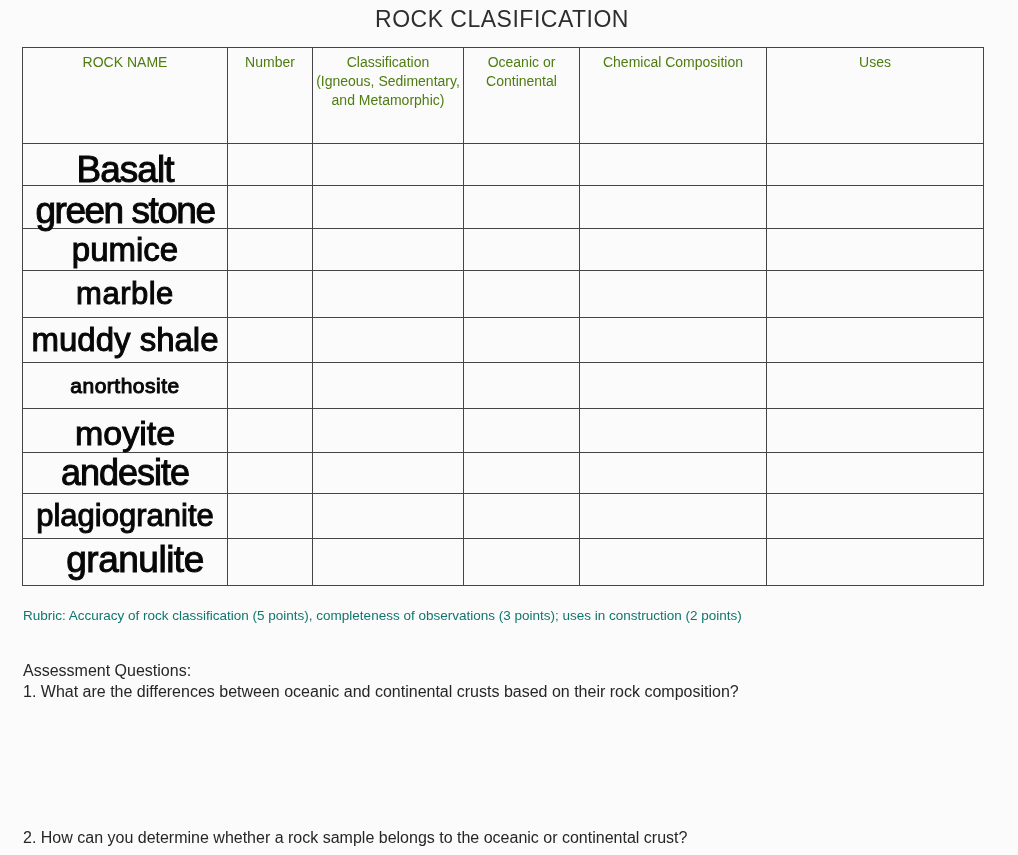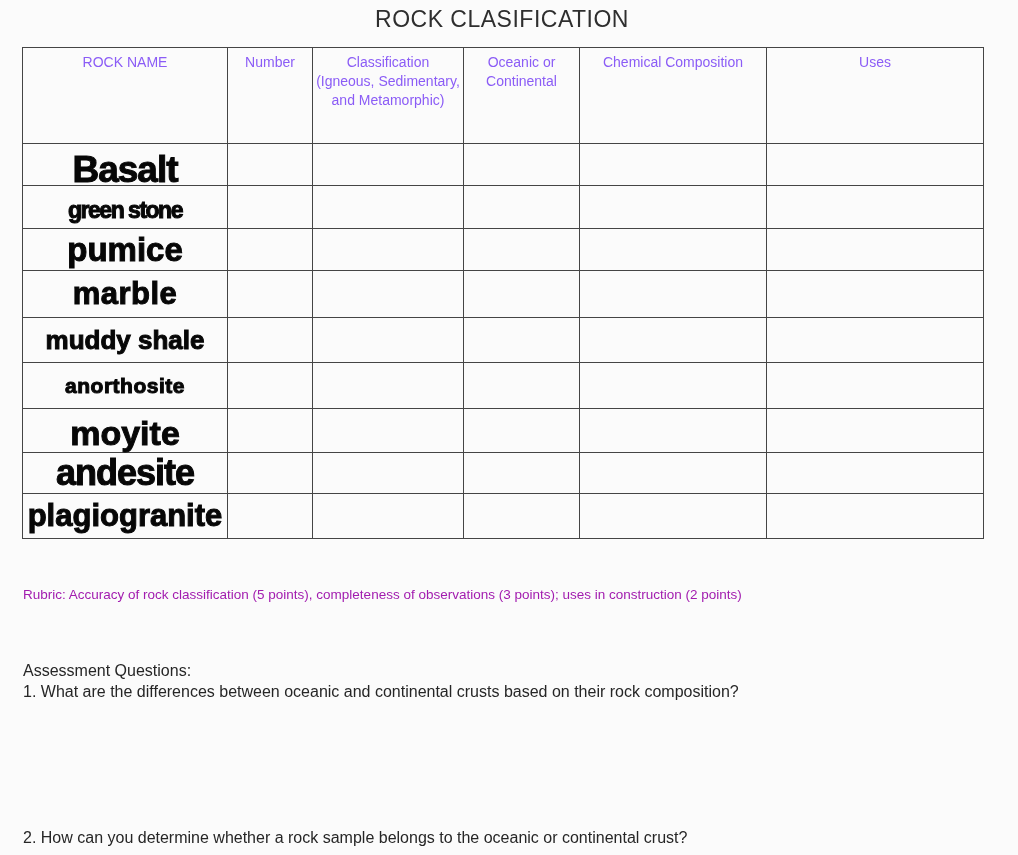--- a/index.html
+++ b/index.html
@@ -33,63 +33,63 @@
     padding: 0;
     overflow: visible;
   }
   .worksheet thead tr { height: 96px; }
   .worksheet th {
     font-weight: normal;
     font-size: 14px;
     line-height: 1.35;
     vertical-align: top;
     padding-top: 5px;
-    color: #8b5cf6;
+    color: #4d7c0f;
     text-align: center;
   }
   .worksheet th .hdr { display: inline-block; max-width: 96%; }
 
   .worksheet tbody td.rock-name {
     text-align: center;
     vertical-align: middle;
   }
   .worksheet tbody td .name {
-    font-weight: bold;
+    font-weight: normal;
     color: #070707;
     -webkit-text-stroke: 1px #070707;
     white-space: nowrap;
     line-height: 0.95;
   }
   .worksheet tbody tr:nth-child(1)  { height: 42px; }
   .worksheet tbody tr:nth-child(2)  { height: 43px; }
   .worksheet tbody tr:nth-child(3)  { height: 42px; }
   .worksheet tbody tr:nth-child(4)  { height: 47px; padding-left: 20px; }
   .worksheet tbody tr:nth-child(5)  { height: 45px; }
   .worksheet tbody tr:nth-child(6)  { height: 46px; }
   .worksheet tbody tr:nth-child(7)  { height: 44px; }
   .worksheet tbody tr:nth-child(8)  { height: 41px; }
   .worksheet tbody tr:nth-child(9)  { height: 45px; }
   .worksheet tbody tr:nth-child(10) { height: 47px; }
 
   .worksheet tbody tr:nth-child(1)  .name { font-size: 37px; transform: translateY(5px); letter-spacing: -1px; }
-  .worksheet tbody tr:nth-child(2)  .name { font-size: 23px; transform: translateY(4px); letter-spacing: -1.5px; }
+  .worksheet tbody tr:nth-child(2)  .name { font-size: 37px; transform: translateY(4px); letter-spacing: -1.5px; }
   .worksheet tbody tr:nth-child(3)  .name { font-size: 33px; }
   .worksheet tbody tr:nth-child(4)  .name { font-size: 31px; letter-spacing: 0.5px; }
-  .worksheet tbody tr:nth-child(5)  .name { font-size: 26px; }
+  .worksheet tbody tr:nth-child(5)  .name { font-size: 33px; }
   .worksheet tbody tr:nth-child(6)  .name { font-size: 21px; letter-spacing: 0.5px; }
   .worksheet tbody tr:nth-child(7)  .name { font-size: 34px; transform: translateY(3px); }
   .worksheet tbody tr:nth-child(8)  .name { font-size: 36px; letter-spacing: -1px; }
   .worksheet tbody tr:nth-child(9)  .name { font-size: 31px; }
   .worksheet tbody tr:nth-child(10) .name { font-size: 37px; transform: translate(10px, -2px); letter-spacing: -0.5px; }
 
   .rubric {
     position: absolute;
-    left: 23px; top: 587px;
+    left: 23px; top: 608px;
     font-size: 13.5px;
-    color: #a21caf;
+    color: #0f766e;
     white-space: nowrap;
   }
 
   .assessment {
     position: absolute;
     left: 23px; top: 660px;
     font-size: 16px;
     color: #262626;
     line-height: 21px;
   }
@@ -210,20 +210,30 @@
       <tr>
         <td class="rock-name">
           <div class="name">plagiogranite</div>
         </td>
         <td></td>
         <td></td>
         <td></td>
         <td></td>
         <td></td>
       </tr>
+      <tr>
+        <td class="rock-name">
+          <div class="name">granulite</div>
+        </td>
+        <td></td>
+        <td></td>
+        <td></td>
+        <td></td>
+        <td></td>
+      </tr>
     </tbody>
 </table>
 
 <div class="rubric">Rubric: Accuracy of rock classification (5 points), completeness of observations (3 points); uses in construction (2 points)</div>
 
 <div class="assessment">
   <div>Assessment Questions:</div>
   <div>1. What are the differences between oceanic and continental crusts based on their rock composition?</div>
 </div>
 

